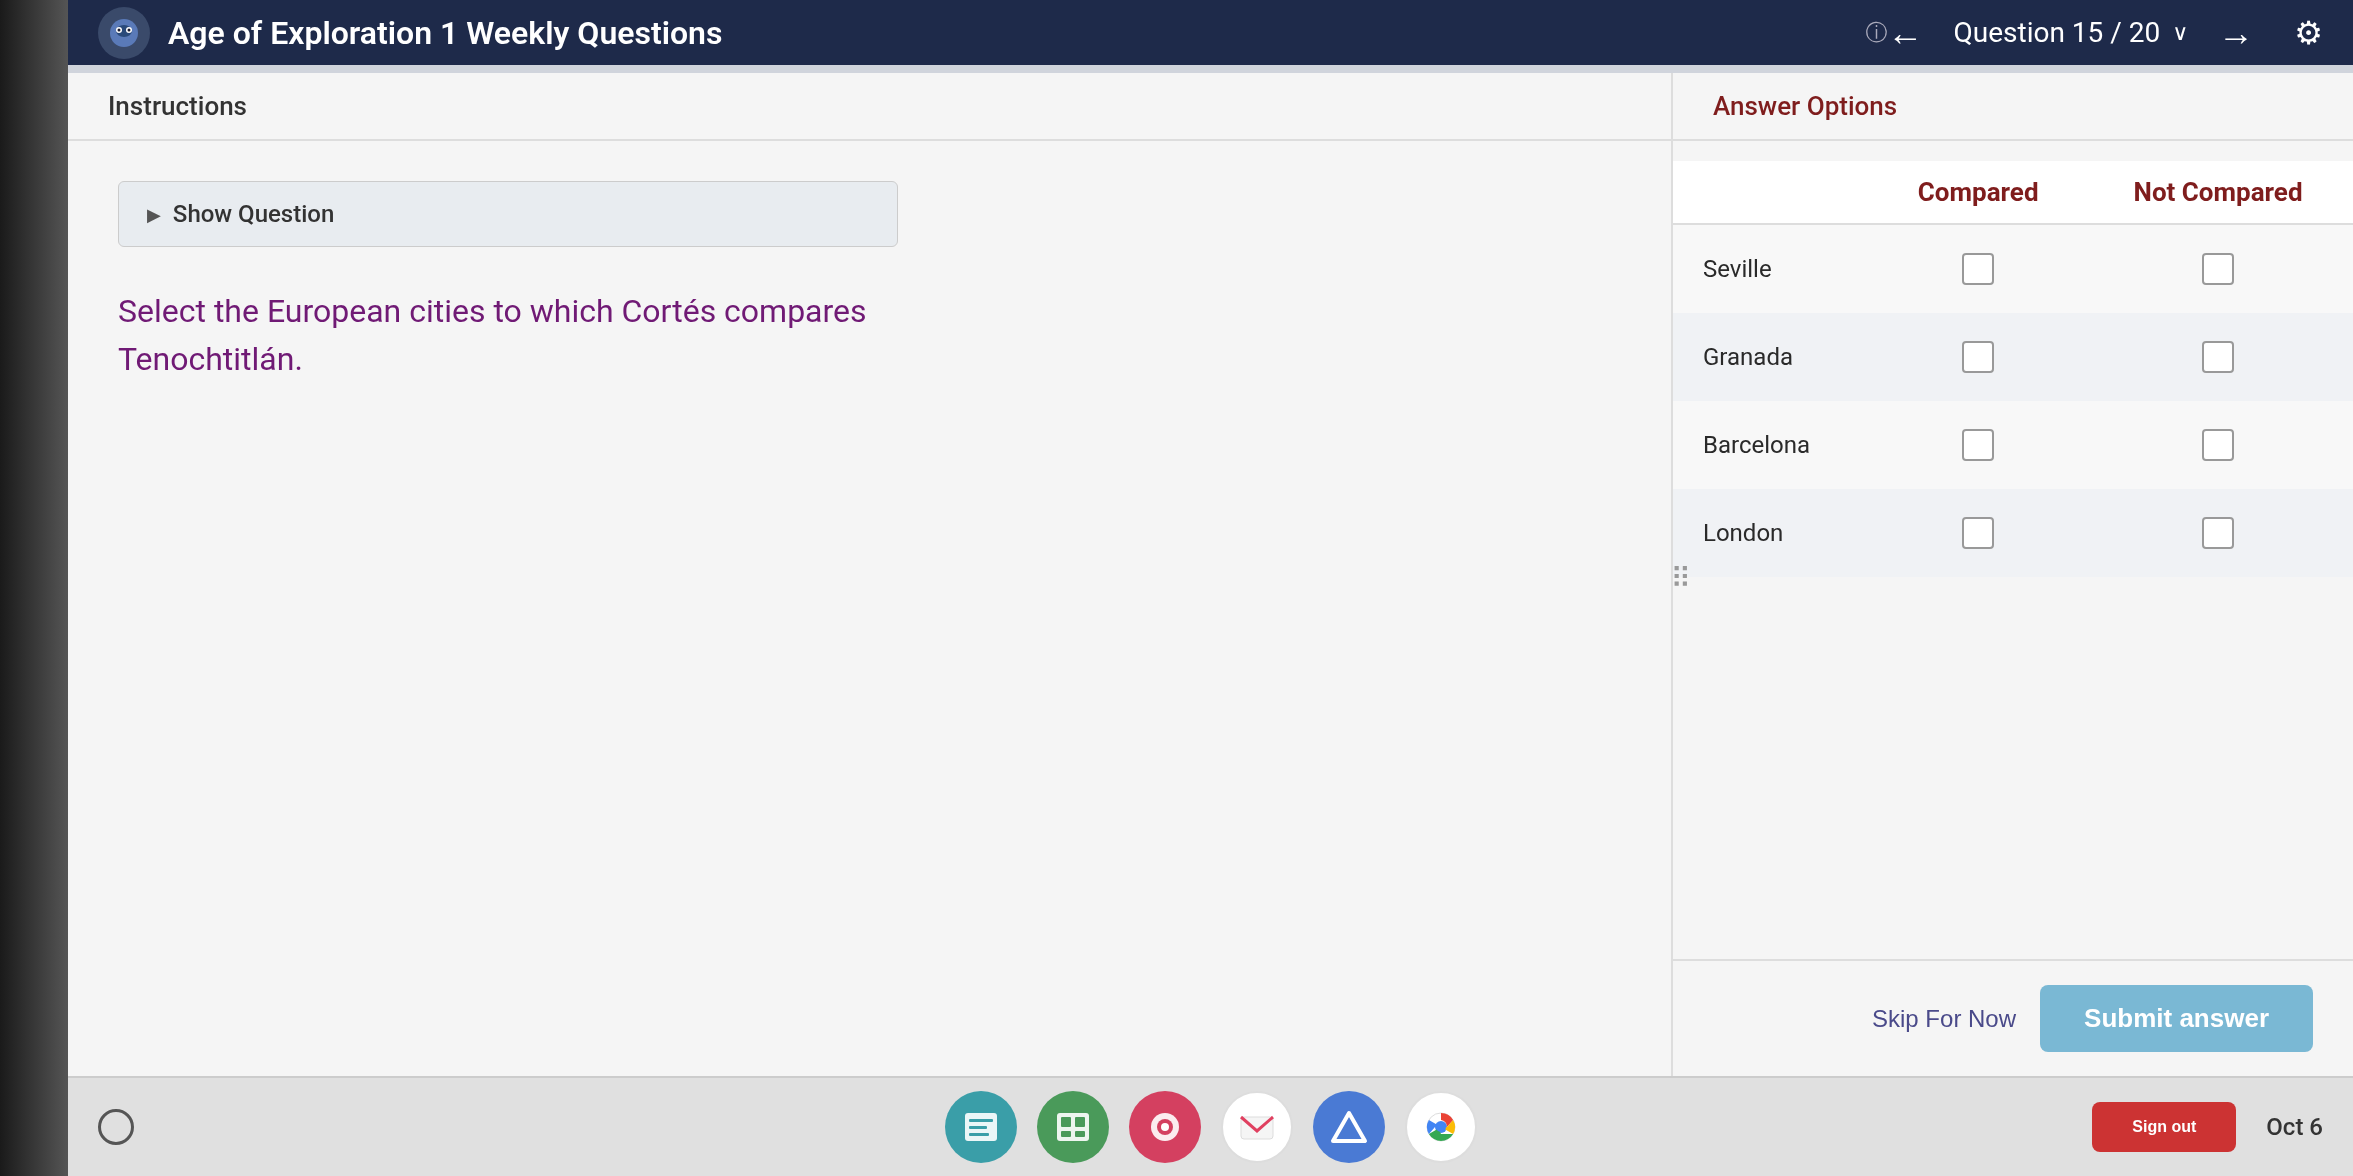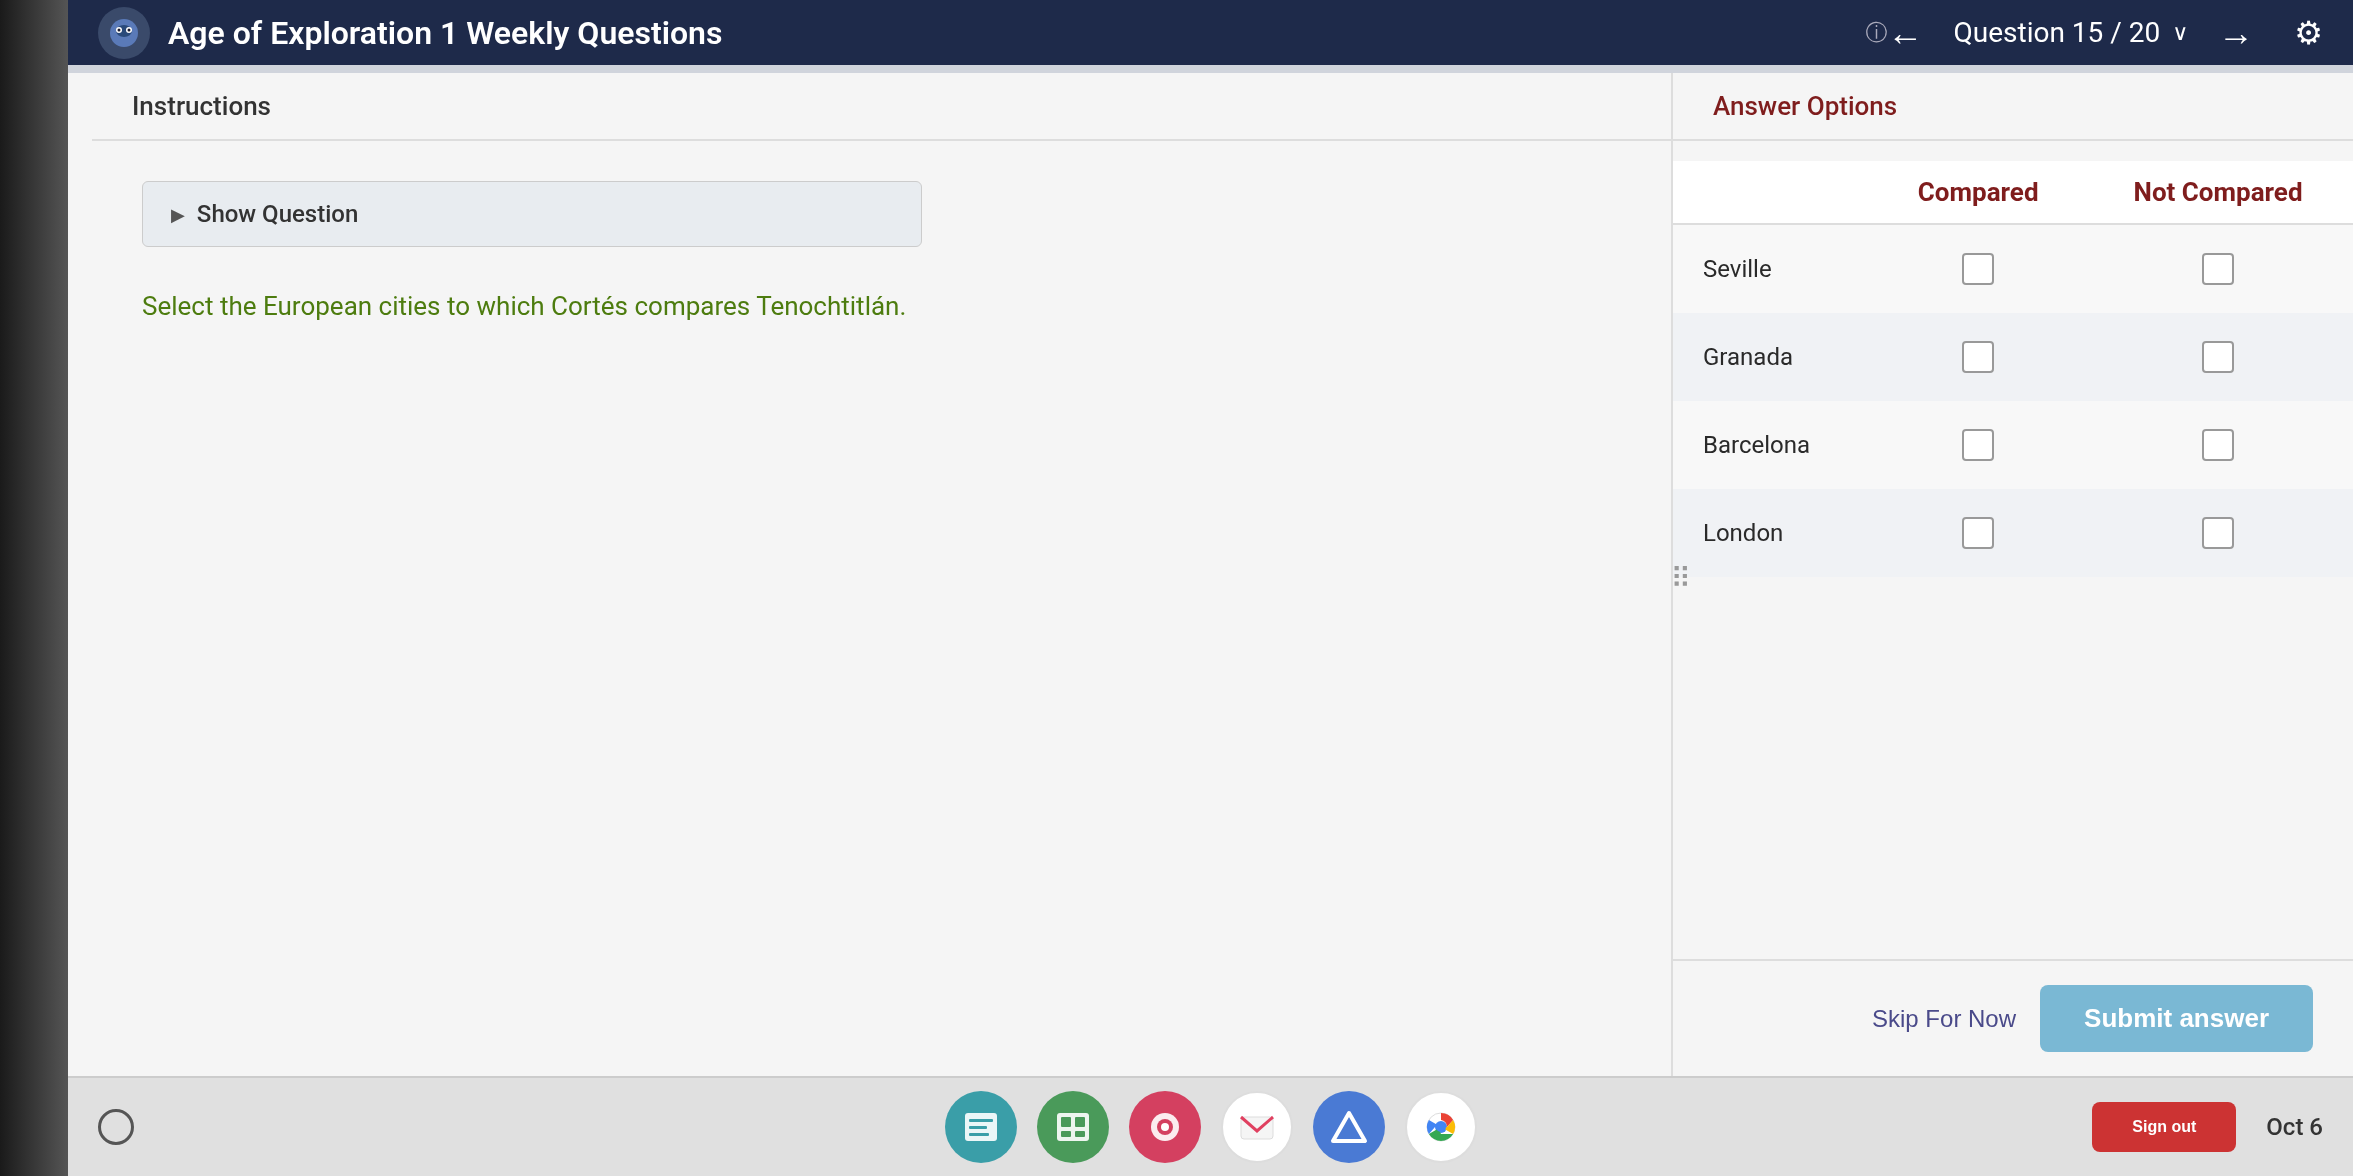--- a/index.html
+++ b/index.html
@@ -114,21 +114,20 @@
       background: #d0d4dc;
       flex-shrink: 0;
     }
 
     
     .main-content {
       display: flex;
       flex: 1;
       background: #f5f5f5;
       overflow: hidden;
-      padding-left: 24px;
     }
 
     
     .left-panel {
       flex: 1;
       background: #f5f5f5;
       padding: 0;
       display: flex;
       flex-direction: column;
       border-right: 2px solid #ddd;
@@ -174,22 +173,22 @@
       color: #555;
     }
 
     .show-passage-text {
       font-size: 24px;
       color: #333;
       font-weight: 500;
     }
 
     .question-text {
-      font-size: 26px;
-      color: #4d7c0f;
+      font-size: 32px;
+      color: #701a75;
       line-height: 1.5;
       max-width: 820px;
     }
 
     .left-panel-body-wrapper {
       position: relative;
       flex: 1;
       display: flex;
       flex-direction: column;
     }

